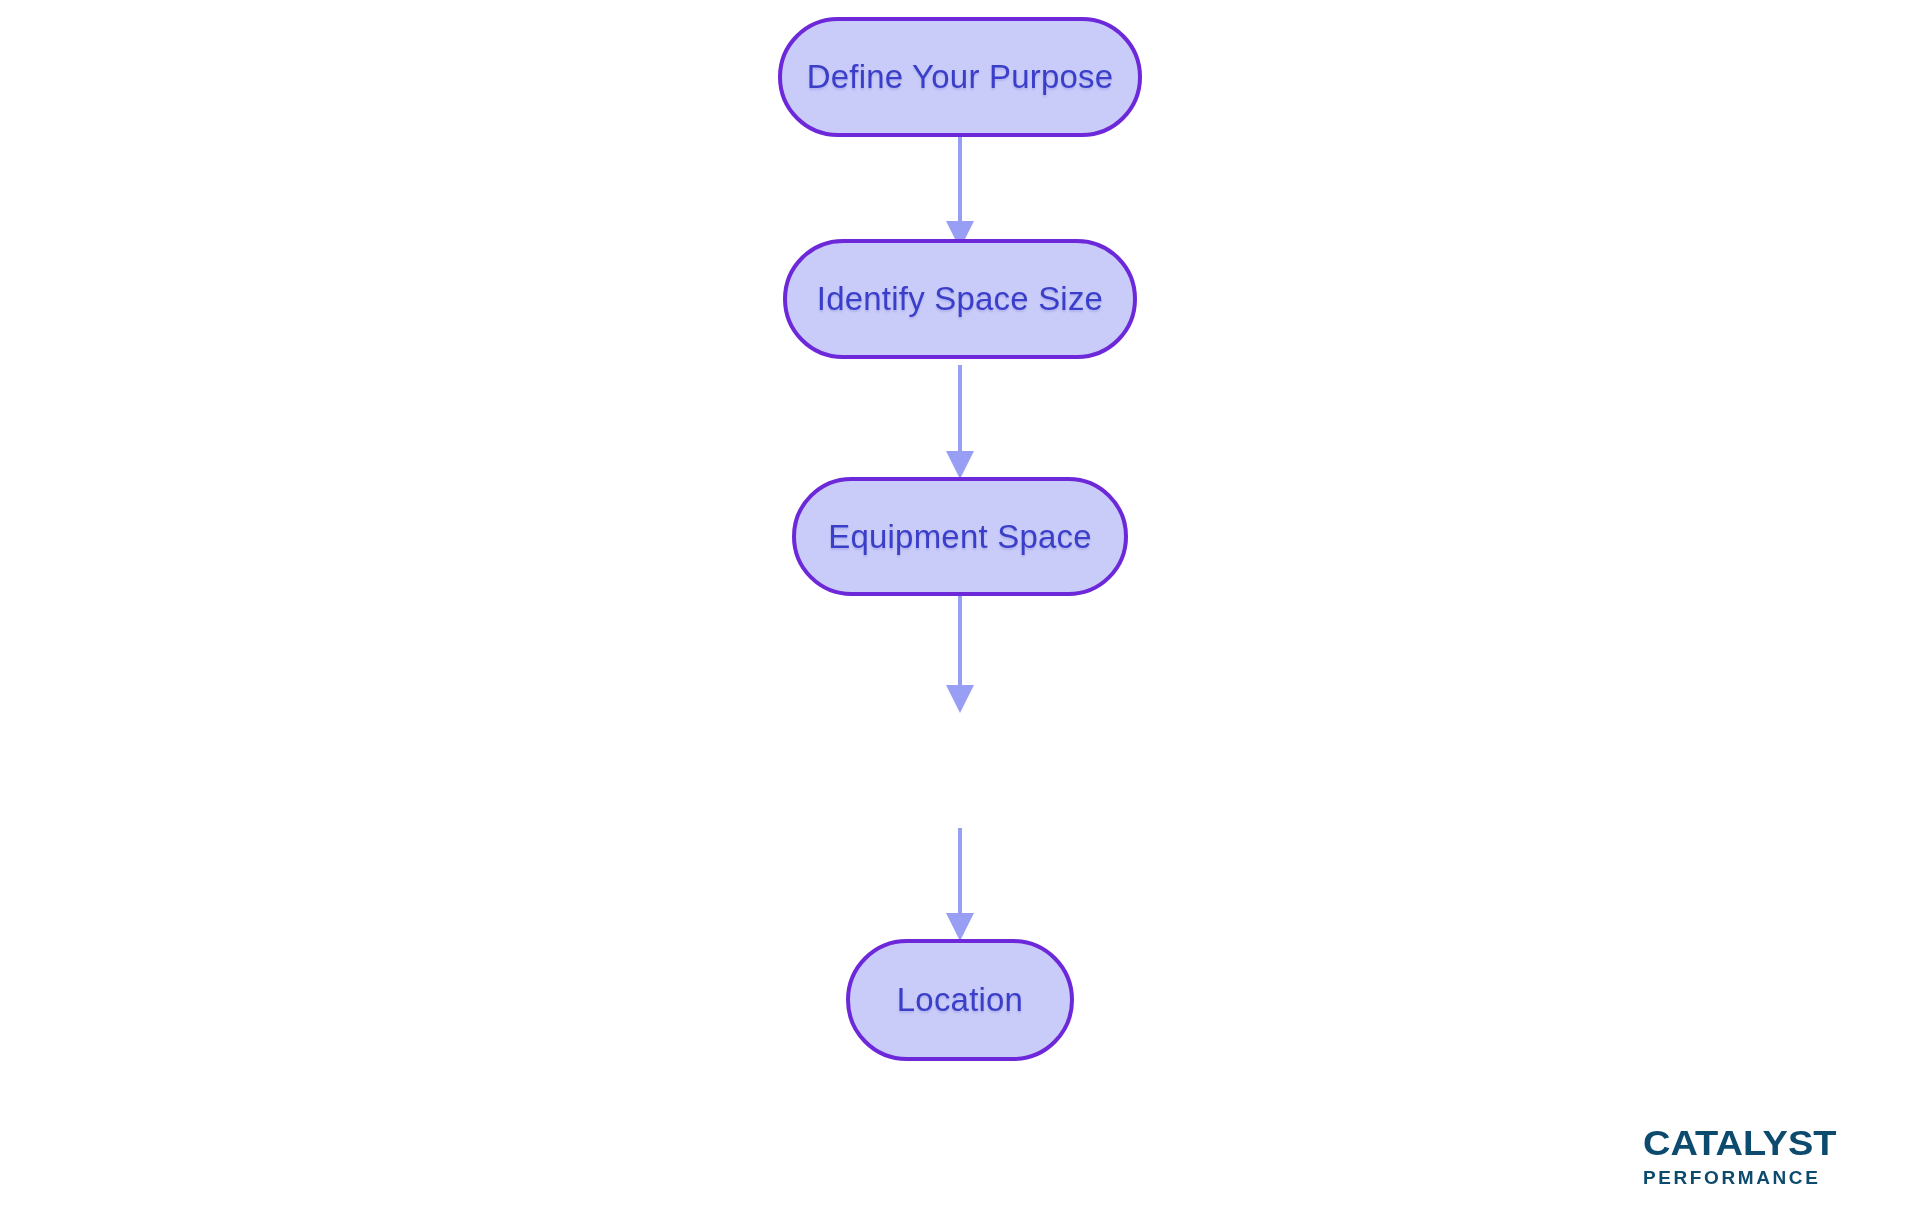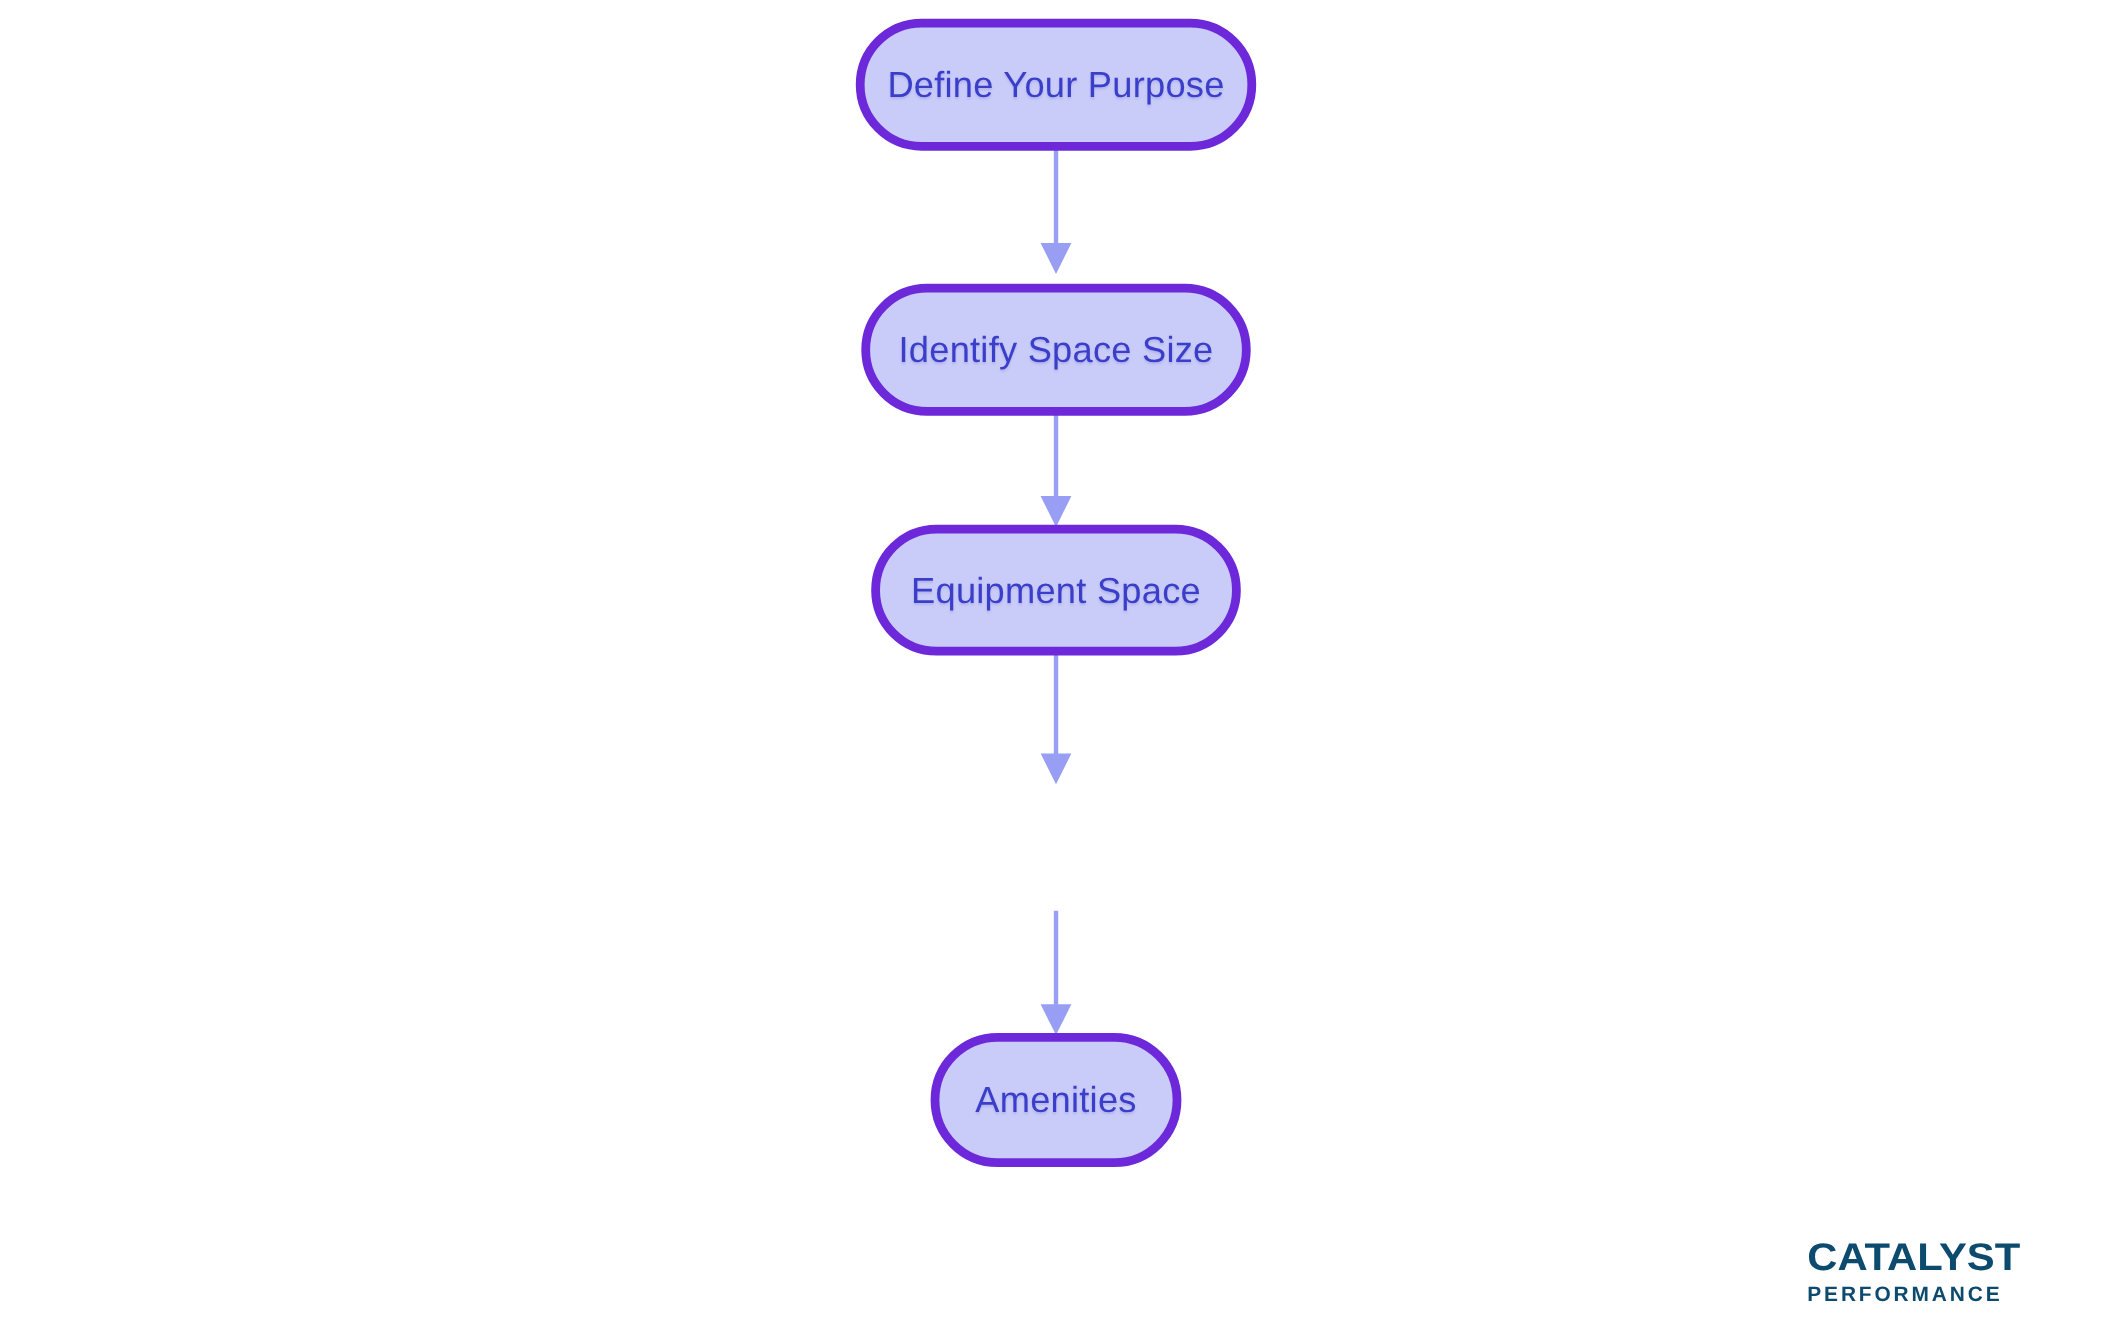--- a/index.html
+++ b/index.html
@@ -18,33 +18,33 @@
   .connectors {
     position: absolute;
     top: 0;
     left: 0;
     pointer-events: none;
   }
   .node {
     position: absolute;
     box-sizing: border-box;
     background: #c9ccf8;
-    border: 8px solid #6d28d9;
+    border: 4px solid #6d28d9;
     border-radius: 62px;
     display: flex;
     align-items: center;
     justify-content: center;
     color: #3a3ec9;
     font-size: 33px;
     letter-spacing: 0.2px;
     text-shadow: 0 2px 2px rgba(110, 110, 210, 0.28);
     white-space: nowrap;
   }
   .node-0 { left: 778px; top: 17px;  width: 364px; height: 120px; }
-  .node-1 { left: 783px; top: 258px; width: 354px; height: 120px; }
+  .node-1 { left: 783px; top: 239px; width: 354px; height: 120px; }
   .node-2 { left: 792px; top: 477px; width: 336px; height: 119px; }
   .node-3 { left: 770px; top: 711px; width: 380px; height: 119px; }
   .node-4 { left: 846px; top: 939px; width: 228px; height: 122px; }
   .brand {
     position: absolute;
     left: 1643px;
     top: 1126px;
     color: #0c4a6e;
     line-height: 1;
   }
@@ -93,21 +93,21 @@
   <div class="node node-1">
     <span>Identify Space Size</span>
   </div>
 
   <div class="node node-2">
     <span>Equipment Space</span>
   </div>
 
 
   <div class="node node-4">
-    <span>Amenities</span>
+    <span>Location</span>
   </div>
 
   <div class="brand">
     <div class="brand-name">CATALYST</div>
     <div class="brand-subtitle">PERFORMANCE</div>
   </div>
 
 </div>
 
 </body></html>

